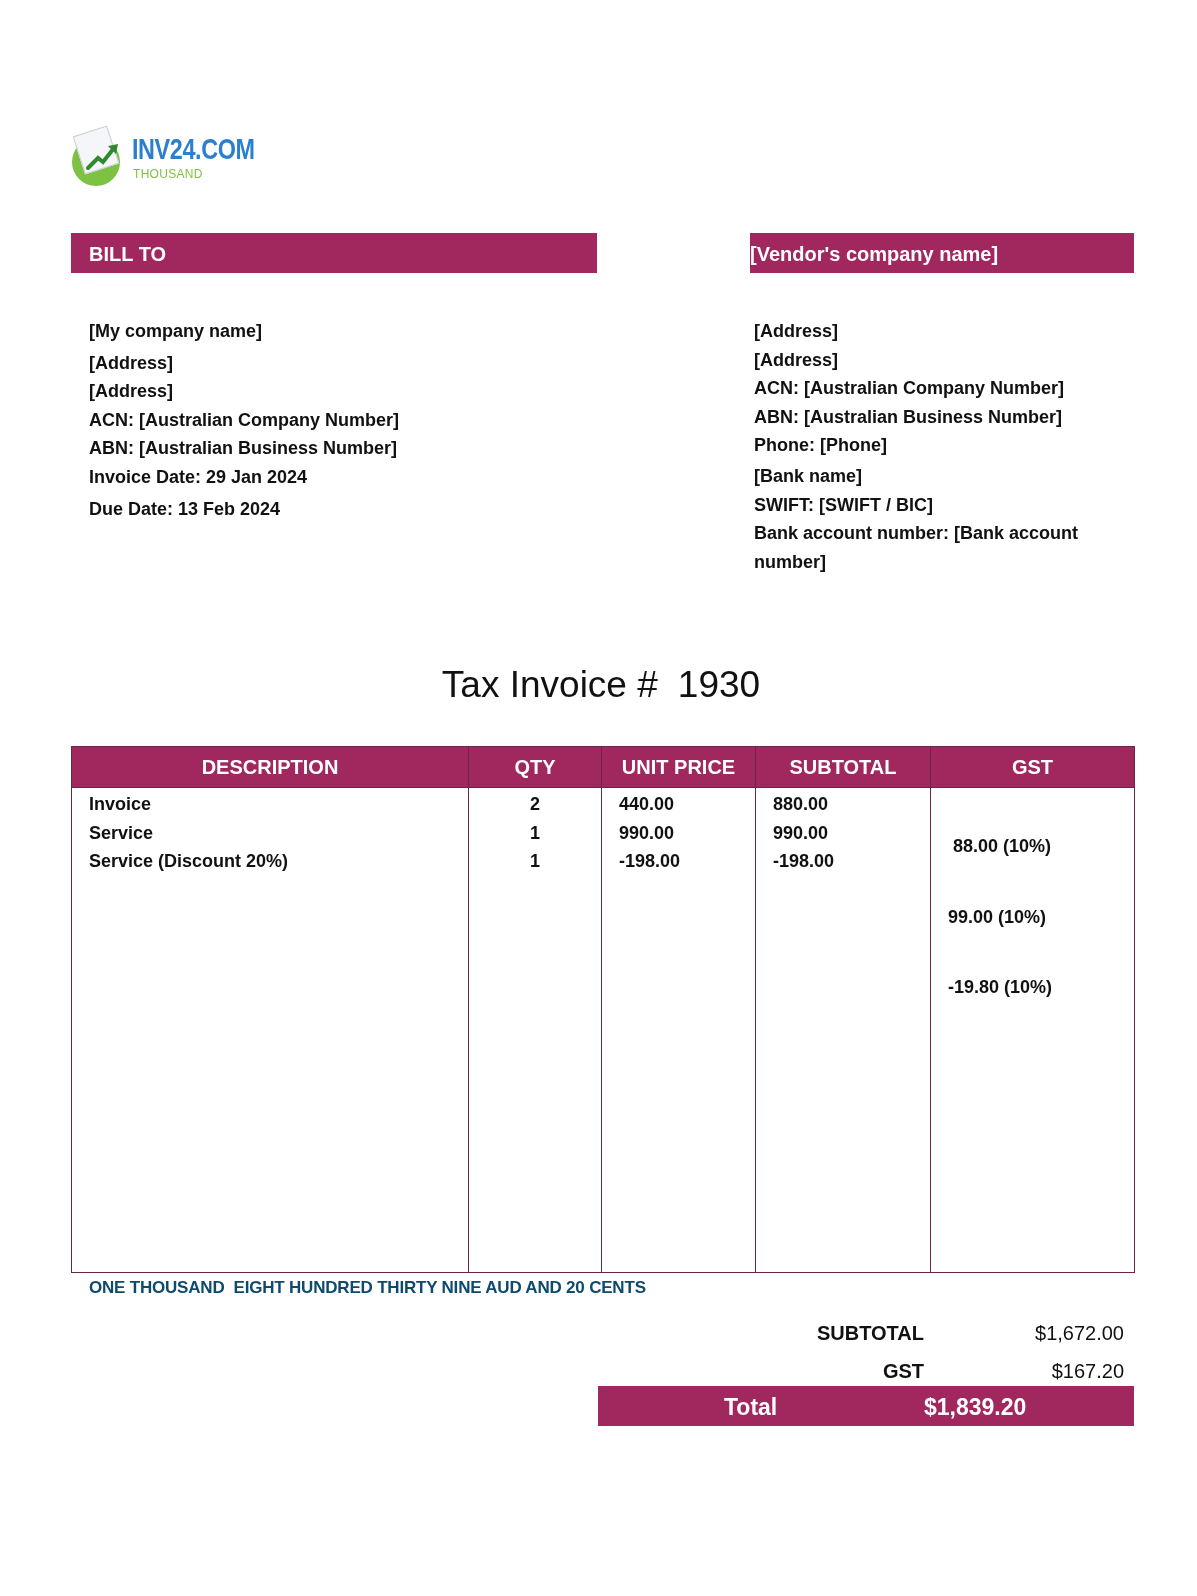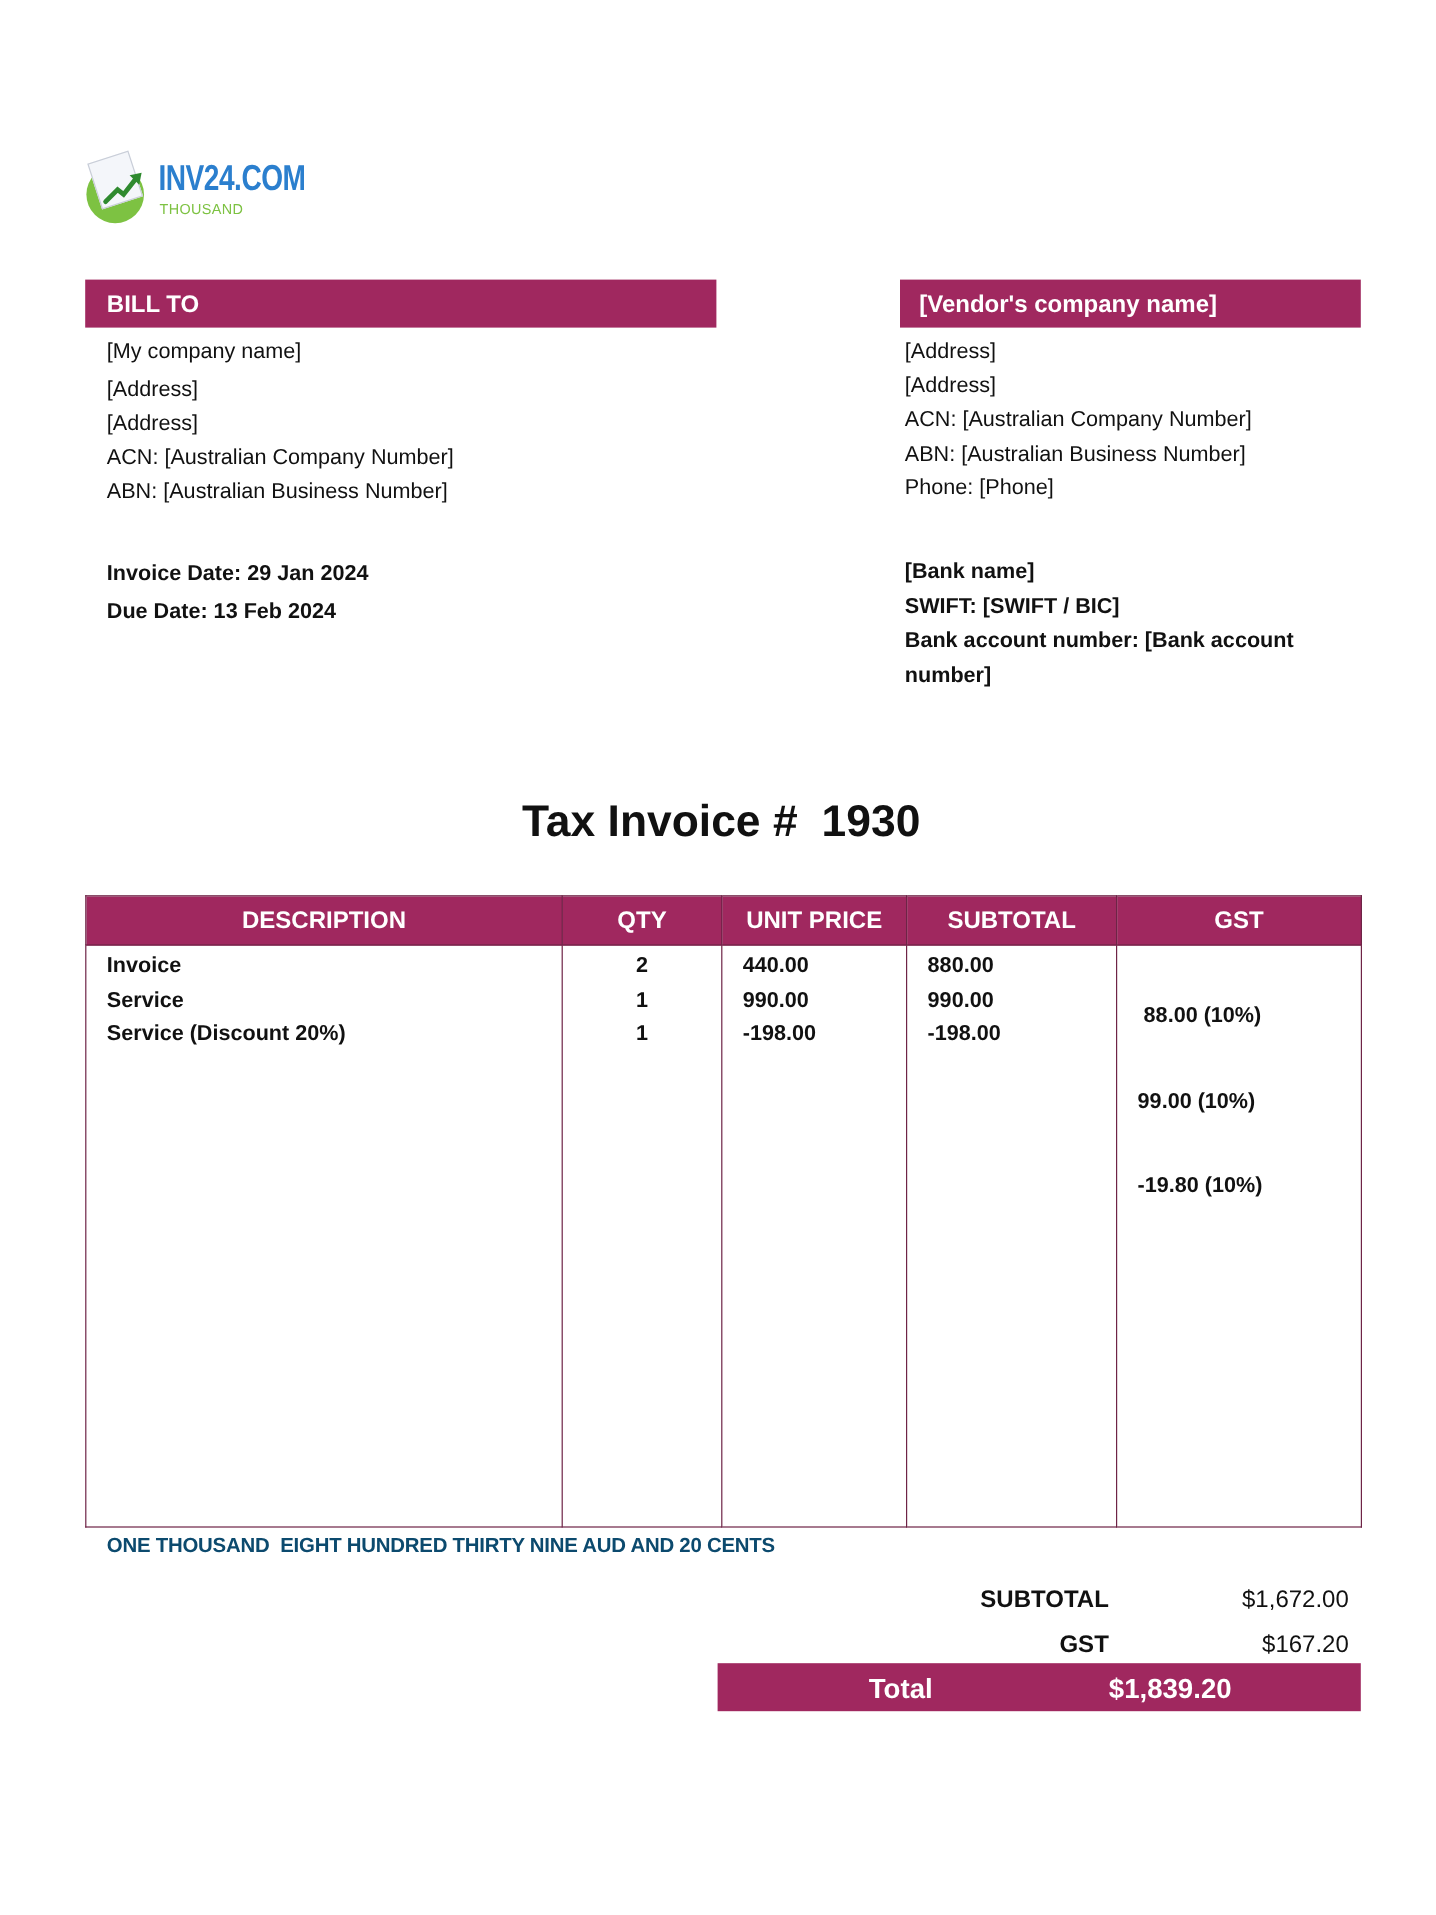--- a/index.html
+++ b/index.html
@@ -6,27 +6,27 @@
     body { width:1197px; height:1596px; position:relative; font-family:"Liberation Sans", "DejaVu Sans", sans-serif; color:#111; overflow:hidden; }
     .abs { position:absolute; }
     .logo { left:70px; top:124px; width:180px; height:64px; }
     .logo-circle { position:absolute; left:2px; top:14px; width:48px; height:48px; border-radius:50%; background:#7dc242; }
     .logo-paper { position:absolute; left:8px; top:6px; width:34px; height:38px; background:#f4f6fa; border:1px solid #c9ced8; transform:rotate(-18deg); }
     .logo-arrow { position:absolute; left:14px; top:12px; width:40px; height:40px; }
     .logo-text { position:absolute; left:62px; top:8px; font-size:30px; font-weight:bold; color:#2b7fce; letter-spacing:-0.5px; transform:scaleX(0.78); transform-origin:left top; }
     .logo-sub { position:absolute; left:63px; top:43px; font-size:12px; color:#7dc242; letter-spacing:0.3px; }
     .band { background:#a0285f; color:#fff; font-weight:bold; }
     .bill-head { left:71px; top:233px; width:526px; height:40px; font-size:20px; line-height:42px; padding-left:18px; box-sizing:border-box; }
-    .vendor-head { left:750px; top:233px; width:384px; height:40px; font-size:20px; line-height:42px; padding-left:16px; box-sizing:border-box; }
-    .info { font-size:18px; font-weight:normal; line-height:28.5px; }
+    .vendor-head { left:750px; top:233px; width:384px; height:40px; font-size:20px; line-height:42px; padding-left:0; box-sizing:border-box; }
+    .info { font-size:18px; font-weight:bold; line-height:28.5px;margin-top:39px; }
     .bill-info { left:89px; top:278px; }
     .vendor-info { left:754px; top:278px; }
     .dates { left:89px; top:461px; font-size:18px; font-weight:bold; line-height:32px; }
     .bank { left:754px; top:462px; width:370px; font-size:18px; font-weight:bold; line-height:28.5px; }
-    .title { left:0; top:664px; width:1197px; text-align:center; font-size:37px; font-weight:700; letter-spacing:0px; padding-left:5px; box-sizing:border-box; }
+    .title { left:0; top:664px; width:1197px; text-align:center; font-size:37px; font-weight:400; letter-spacing:0px; padding-left:5px; box-sizing:border-box; }
     .title .num { margin-left:20px; }
     table.items { position:absolute; left:71px; top:746px; width:1063px; border-collapse:collapse; table-layout:fixed; }
     table.items th { background:#a0285f; color:#fff; font-size:20px; height:38px; font-weight:bold; border:1.5px solid #6e2446; text-align:center; }
     table.items td { border-left:1.5px solid #6e2446; border-right:1.5px solid #6e2446; font-size:18px; font-weight:bold; vertical-align:top; padding:0; }
     table.items tr.last td { border-bottom:1.5px solid #6e2446; height:auto; }
     .cell-lines div { height:28.5px; line-height:28.5px; white-space:nowrap; }
     .col-desc .cell-lines div { padding-left:17px; }
     .col-qty .cell-lines div { text-align:center; }
     .col-unit .cell-lines div { padding-left:17px; }
     .col-sub .cell-lines div { padding-left:17px; }

